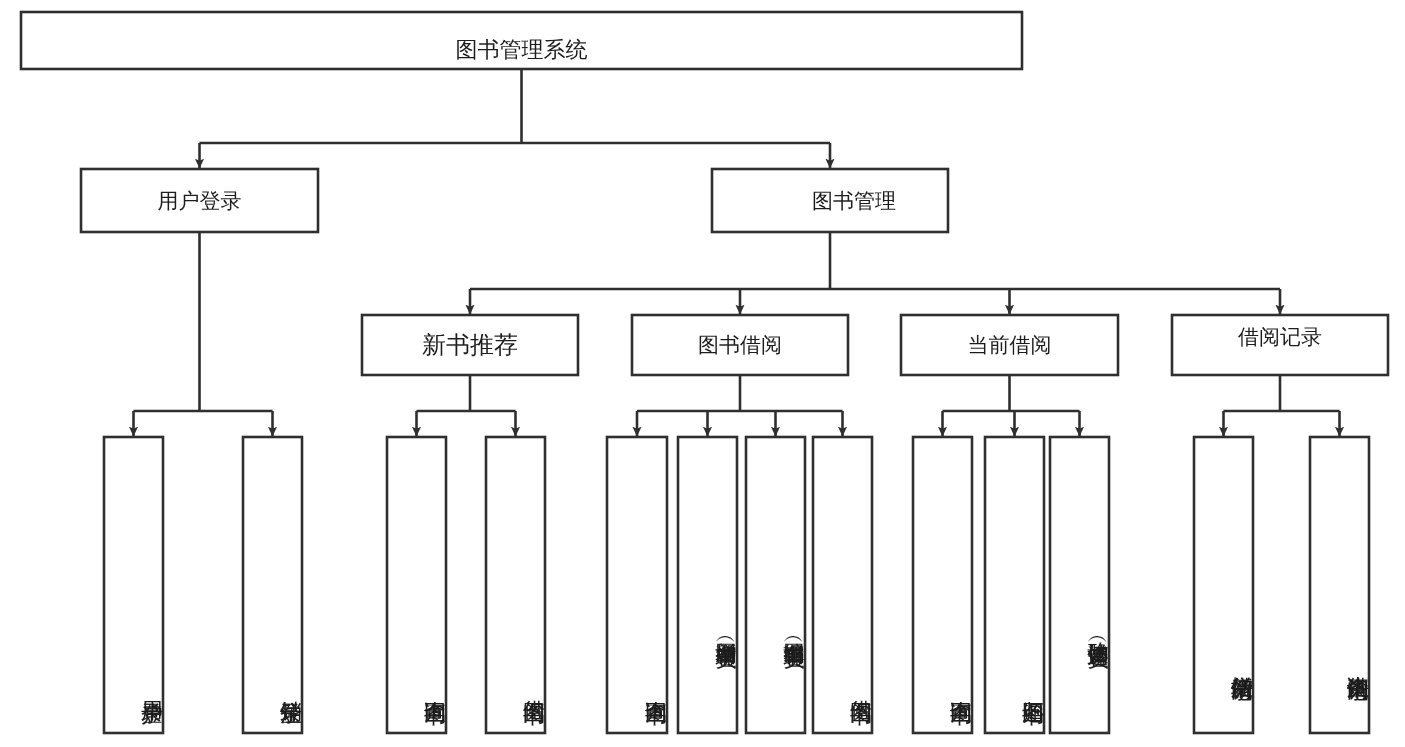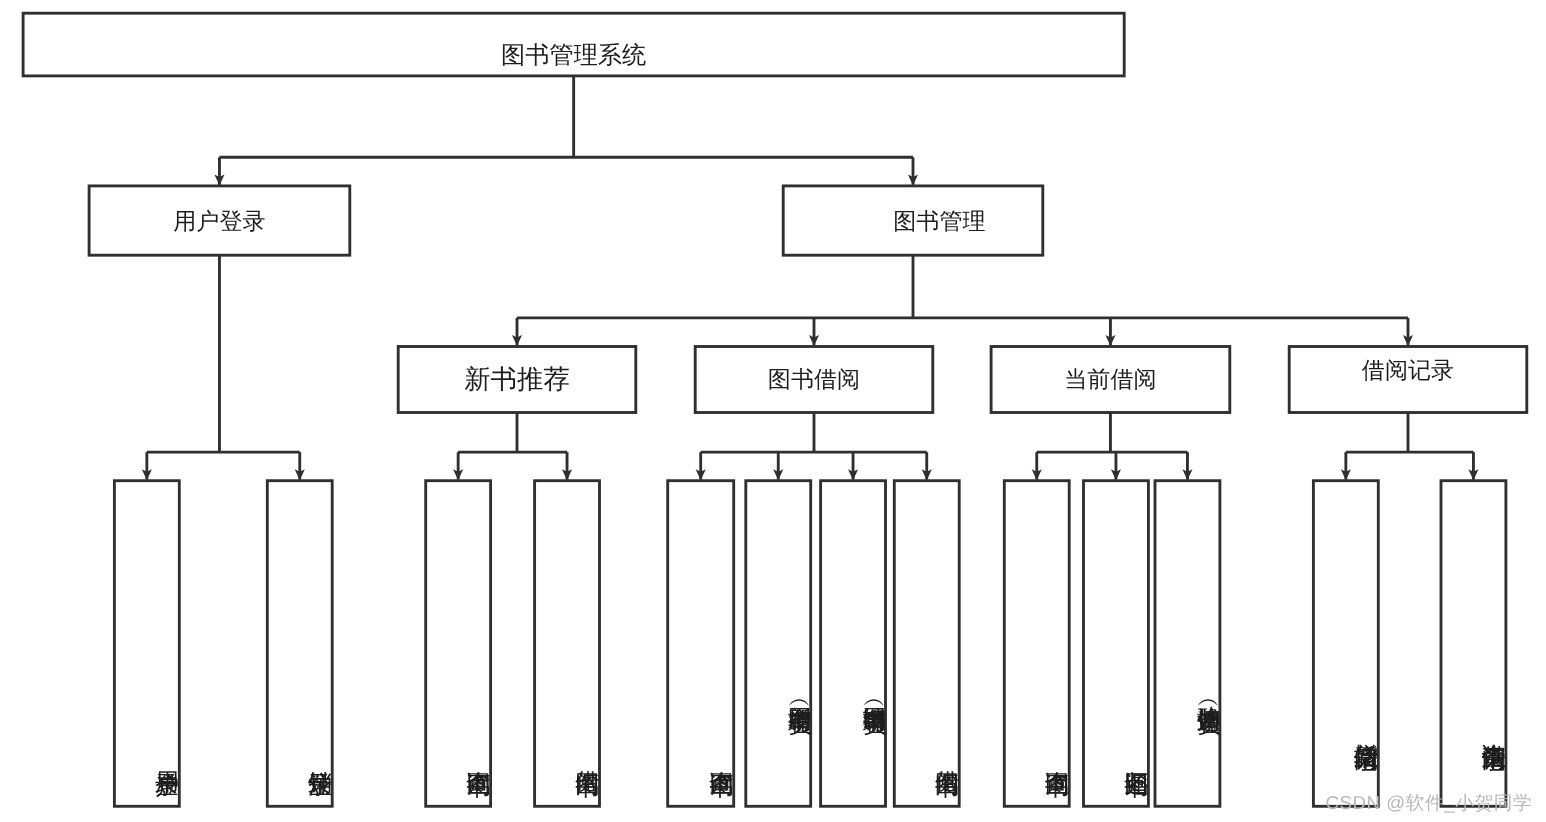--- a/index.html
+++ b/index.html
@@ -162,14 +162,13 @@
       <div class="vtext-wrap" style="left: 607px; top: 437px; width: 60px; height: 296px; font-size: 22px; padding-top: 100px;">查询图书</div>
       <div class="vtext-wrap" style="left: 678px; top: 437px; width: 59px; height: 296px; font-size: 21px; padding-top: 44.5px;">新增图书（管理员）</div>
       <div class="vtext-wrap" style="left: 746px; top: 437px; width: 59px; height: 296px; font-size: 21px; padding-top: 44.5px;">编辑图书（管理员）</div>
       <div class="vtext-wrap" style="left: 813px; top: 437px; width: 59px; height: 296px; font-size: 22px; padding-top: 100px;">借阅图书</div>
       <div class="vtext-wrap" style="left: 913px; top: 437px; width: 59px; height: 296px; font-size: 22px; padding-top: 100px;">查询图书</div>
       <div class="vtext-wrap" style="left: 985px; top: 437px; width: 59px; height: 296px; font-size: 22px; padding-top: 100px;">归还图书</div>
       <div class="vtext-wrap" style="left: 1050px; top: 437px; width: 59px; height: 296px; font-size: 21px; padding-top: 44.5px;">确认归还（管理员）</div>
       <div class="vtext-wrap" style="left: 1194px; top: 437px; width: 59px; height: 296px; font-size: 22px; padding-top: 76px;">新增借阅记录</div>
       <div class="vtext-wrap" style="left: 1310px; top: 437px; width: 59px; height: 296px; font-size: 22px; padding-top: 76px;">查询借阅记录</div>
     </div>
-  <div id="watermark">CSDN @软件_小贺同学</div>
 </div>
 
 </body></html>

